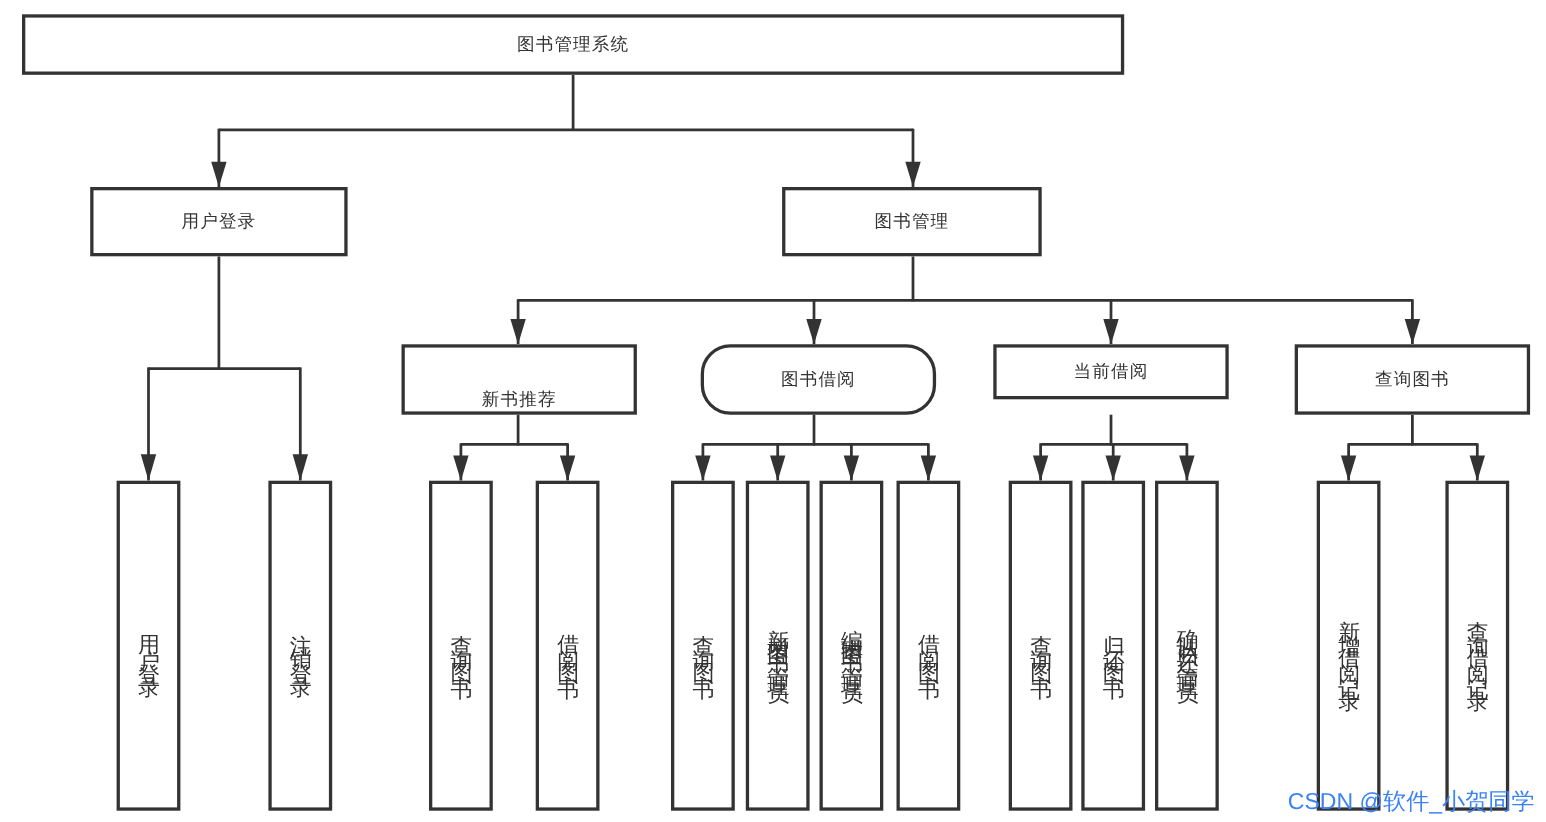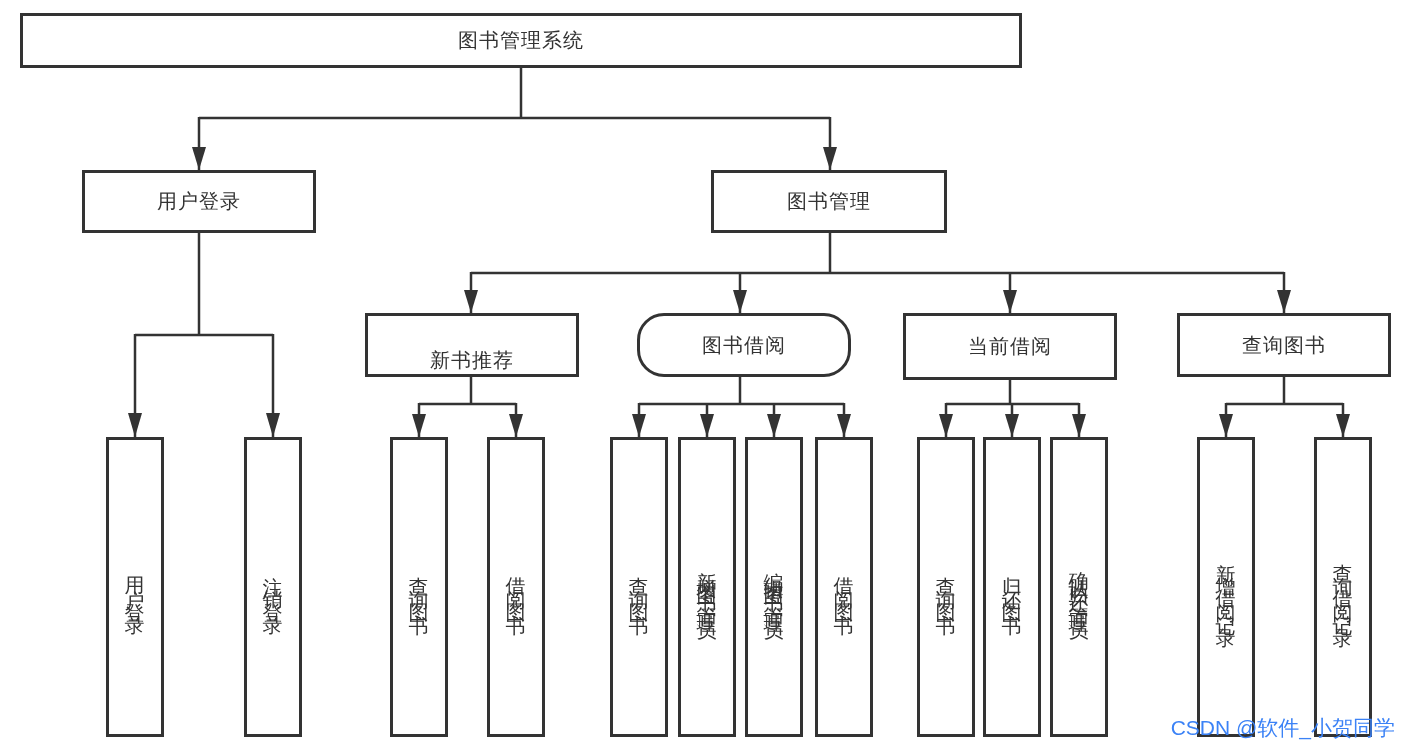--- a/index.html
+++ b/index.html
@@ -21,42 +21,42 @@
     box-sizing: border-box;
     background: #ffffff;
     border: 3px solid #333333;
     color: #333333;
     display: flex;
     align-items: center;
     justify-content: center;
     z-index: 2;
   }
   .hnode {
-    font-size: 20px;
+    font-size: 16px;
     letter-spacing: 1px;
   }
   .vnode .vlabel {
     writing-mode: vertical-rl;
     text-orientation: mixed;
     font-size: 20px;
     letter-spacing: 13px;
     line-height: 1;
     white-space: nowrap;
   }
   .vnode.tight .vlabel { letter-spacing: 7px; }
 
   
   .n-root { left: 20px;  top: 13px;  width: 1002px; height: 55px; }
   
   .n-l2a  { left: 82px;  top: 170px; width: 234px;  height: 63px; }
   .n-l2b  { left: 711px; top: 170px; width: 236px;  height: 63px; }
   
   .n-l3a  { left: 365px;  top: 313px; width: 214px; height: 64px; align-items: flex-end; }
   .n-l3b  { left: 637px;  top: 313px; width: 214px; height: 64px; border-radius: 27px; }
-  .n-l3c  { left: 903px;  top: 313px; width: 214px; height: 67px; }
+  .n-l3c  { left: 903px;  top: 313px; width: 214px; height: 50px; }
   .n-l3d  { left: 1177px; top: 313px; width: 214px; height: 64px; }
   
   .vnode  { top: 437px; width: 58px; height: 300px; }
   .n-v1  { left: 106px; }
   .n-v2  { left: 244px; }
   .n-v3  { left: 390px; }
   .n-v4  { left: 487px; }
   .n-v5  { left: 610px; }
   .n-v6  { left: 678px; }
   .n-v7  { left: 745px; }

